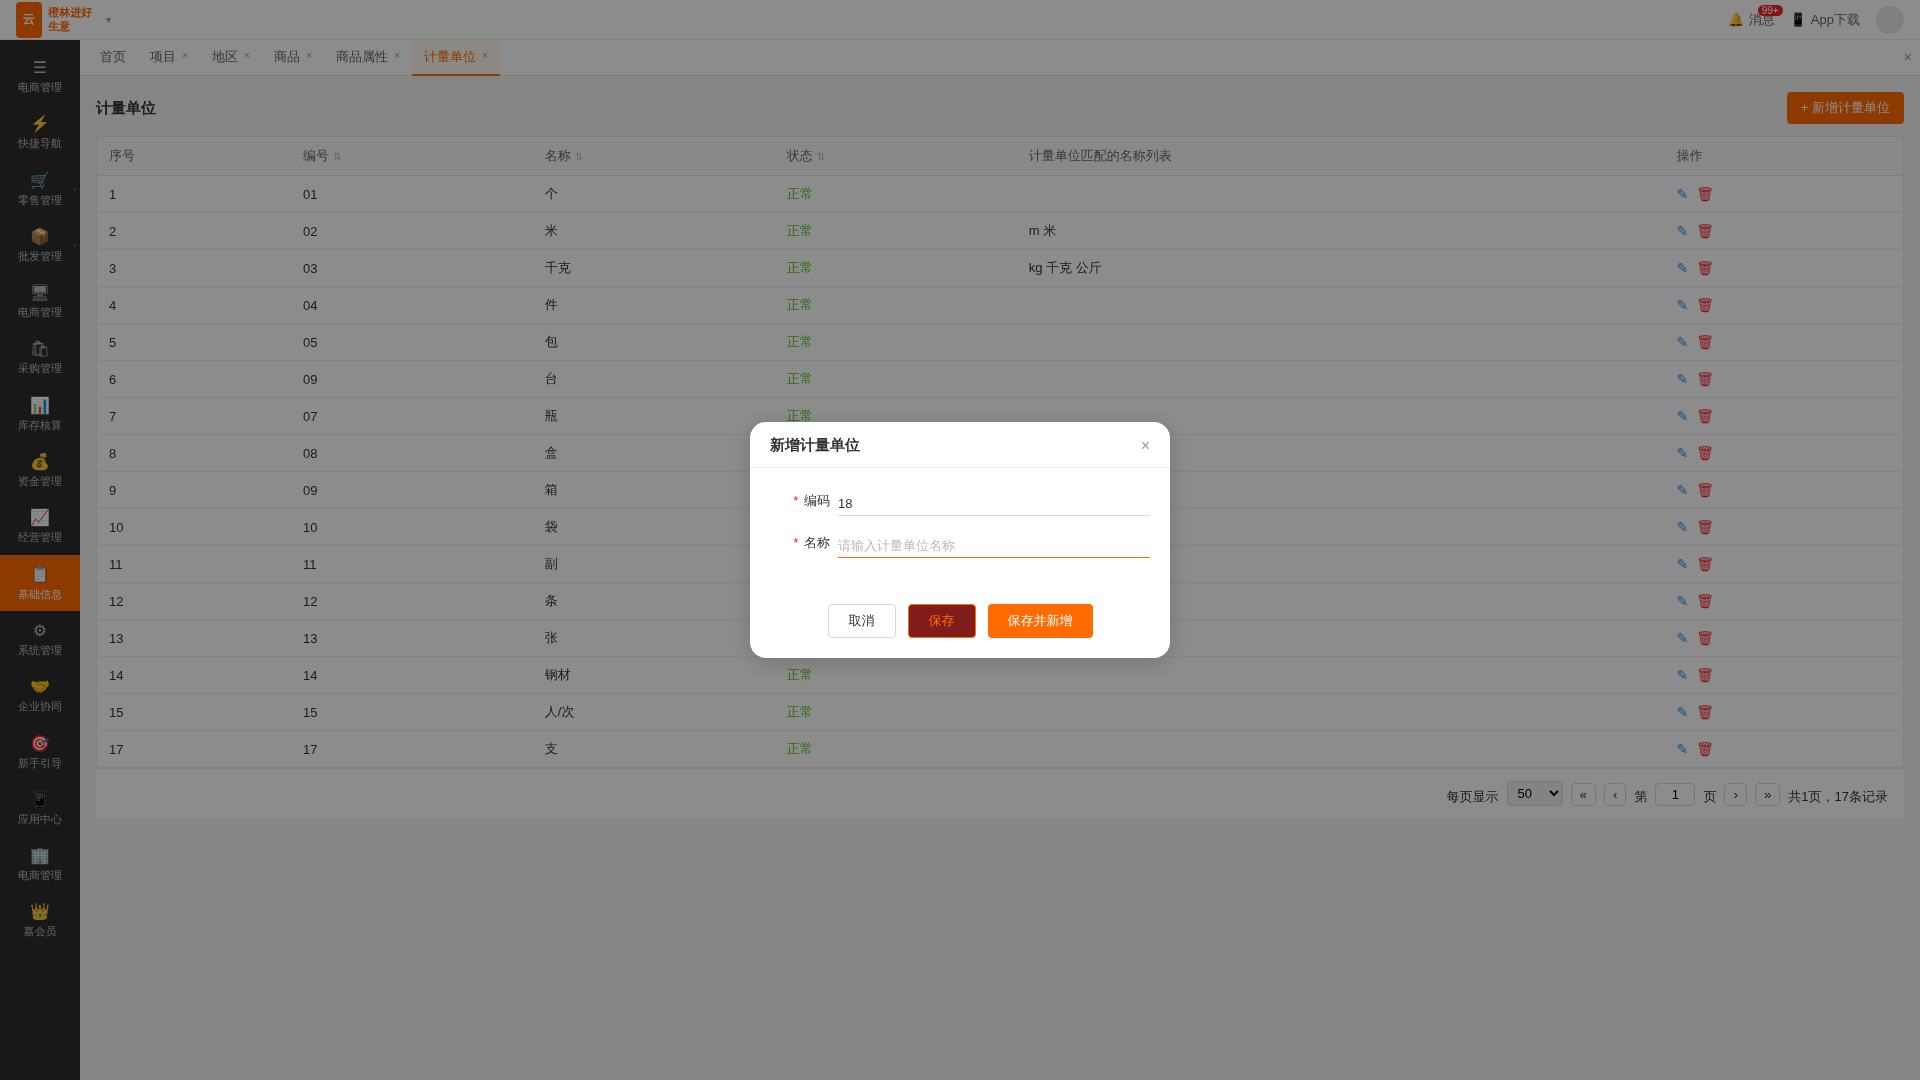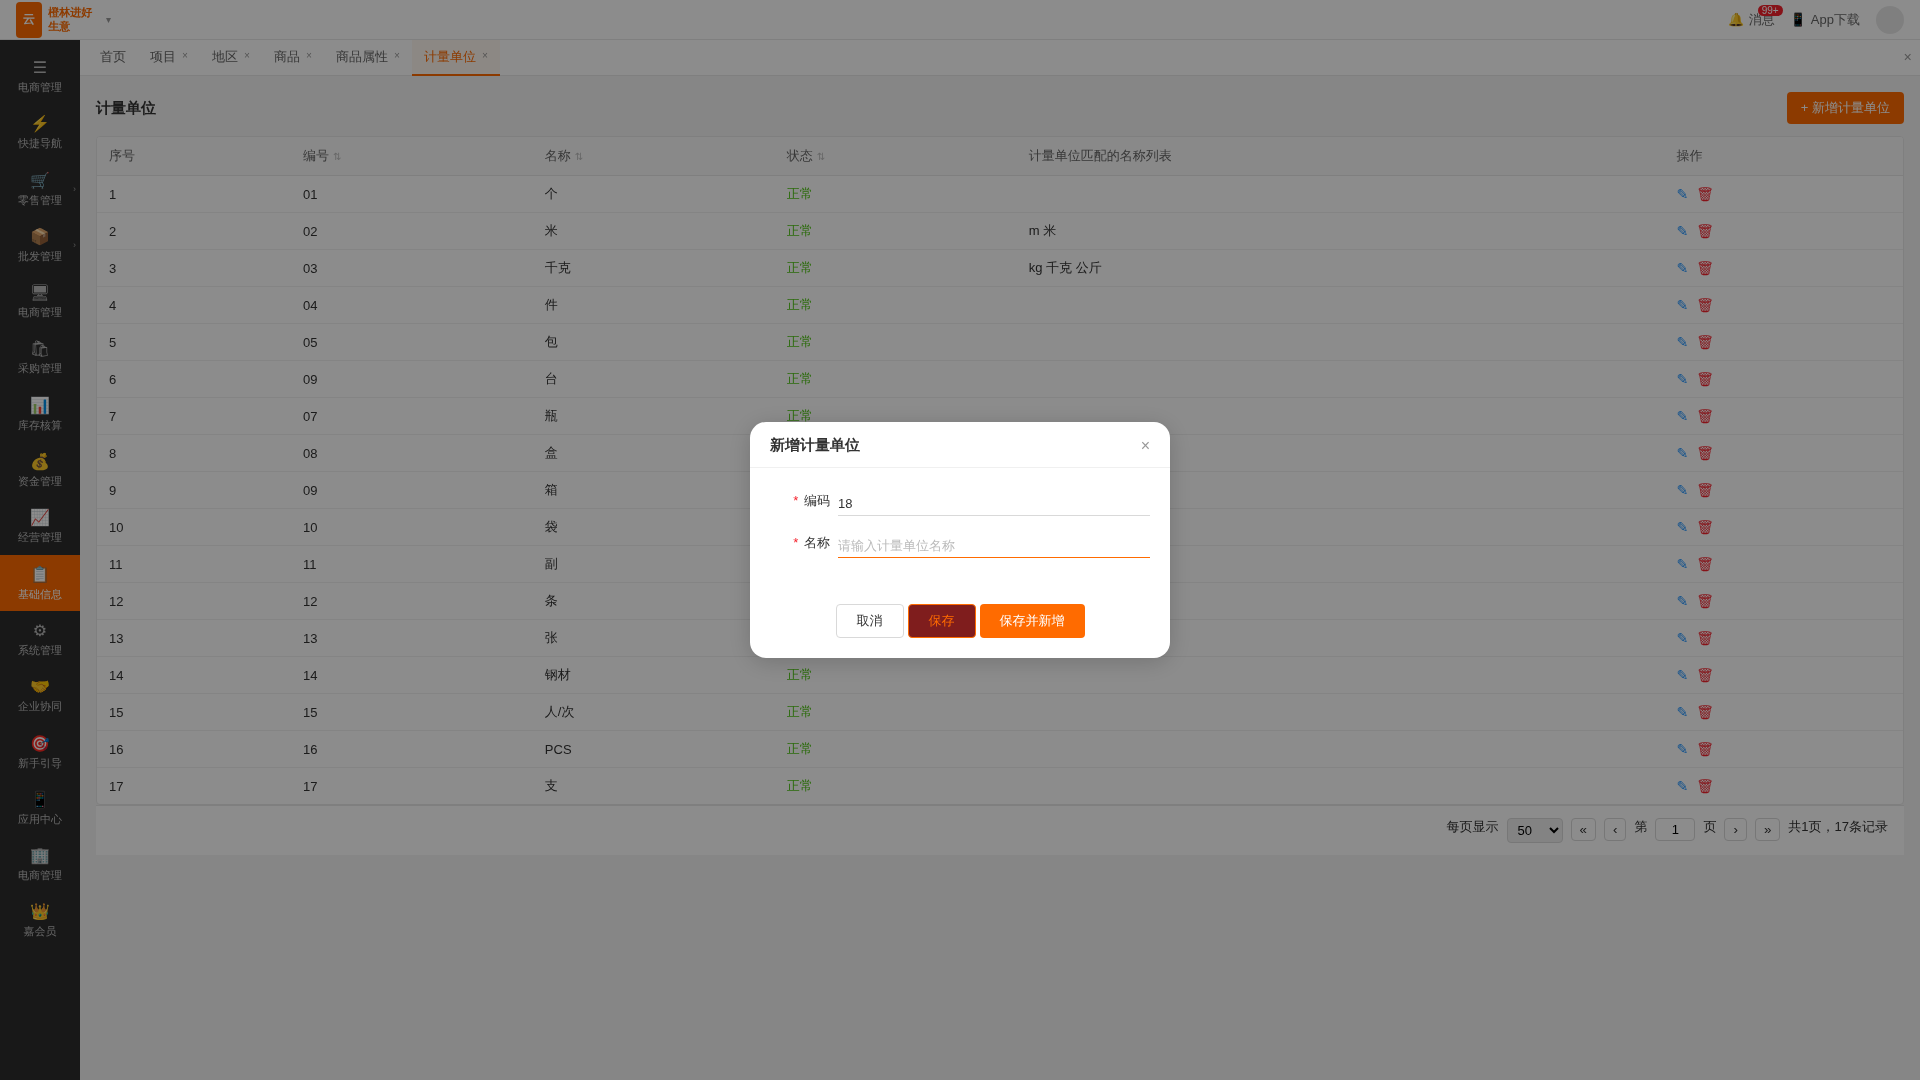--- a/index.html
+++ b/index.html
@@ -102,21 +102,21 @@
     th { padding: 10px 12px; text-align: left; font-weight: 500; color: #666; font-size: 13px; border-bottom: 1px solid #e8e8e8; white-space: nowrap; }
     td { padding: 9px 12px; border-bottom: 1px solid #f0f0f0; font-size: 13px; color: #333; }
     tr:last-child td { border-bottom: none; }
     .sort-icon { color: #bbb; font-size: 10px; margin-left: 2px; }
     .status-normal { color: #52c41a; font-size: 13px; }
     .action-btns { display: flex; gap: 8px; }
     .action-btn { background: none; border: none; cursor: pointer; color: #1890ff; font-size: 14px; }
     .action-btn.delete { color: #f5222d; }
 
     
-    .pagination { display: flex; align-items: flex-start; justify-content: flex-end; padding: 12px 16px; background: white; border-top: 1px solid #e8e8e8; gap: 8px; font-size: 13px; color: #333; }
+    .pagination { display: flex; align-items: flex-end; justify-content: flex-end; padding: 12px 16px; background: white; border-top: 1px solid #e8e8e8; gap: 8px; font-size: 13px; color: #333; }
     .page-size-select { border: 1px solid #d9d9d9; border-radius: 4px; padding: 3px 6px; font-size: 13px; }
     .page-btn { border: 1px solid #d9d9d9; background: white; padding: 3px 8px; border-radius: 4px; cursor: pointer; color: #333; }
     .page-btn:disabled { color: #bbb; cursor: not-allowed; }
     .page-input { border: 1px solid #d9d9d9; border-radius: 4px; padding: 3px 6px; width: 40px; text-align: center; font-size: 13px; }
 
     
     .overlay {
       position: fixed; top: 0; left: 0; right: 0; bottom: 0;
       background: rgba(0,0,0,0.45);
       display: flex; align-items: center; justify-content: center;
@@ -147,21 +147,21 @@
       border: none;
       border-bottom: 1px solid #d9d9d9;
       outline: none;
       padding: 4px 0;
       font-size: 13px;
       color: #333;
     }
     .form-input.focused { border-bottom-color: #ff6b00; }
     .form-input::placeholder { color: #bbb; }
     .modal-footer {
-      display: flex; justify-content: center; gap: 4px;
+      display: flex; justify-content: center; gap: 12px;
       padding: 12px 20px 20px;
     }
     .btn-cancel { border: 1px solid #d9d9d9; background: white; padding: 7px 20px; border-radius: 4px; cursor: pointer; font-size: 13px; color: #333; }
     .btn-save { border: 1px solid #ff6b00; background: #7f1d1d; color: #ff6b00; padding: 7px 20px; border-radius: 4px; cursor: pointer; font-size: 13px; }
     .btn-save-add { background: #ff6b00; color: white; padding: 7px 20px; border-radius: 4px; border: none; cursor: pointer; font-size: 13px; }
 
     .th-with-sort { display: flex; align-items: center; gap: 2px; }
   </style>
 </head>
 <body>
@@ -520,33 +520,20 @@
       <td><span class="status-normal">正常</span></td>
       <td></td>
       <td>
         <div class="action-btns">
           <button class="action-btn">✎</button>
           <button class="action-btn delete">🗑</button>
         </div>
       </td>
     </tr>
               <tr>
-      <td>16</td>
-      <td>16</td>
-      <td>PCS</td>
-      <td><span class="status-normal">正常</span></td>
-      <td></td>
-      <td>
-        <div class="action-btns">
-          <button class="action-btn">✎</button>
-          <button class="action-btn delete">🗑</button>
-        </div>
-      </td>
-    </tr>
-              <tr>
       <td>17</td>
       <td>17</td>
       <td>支</td>
       <td><span class="status-normal">正常</span></td>
       <td></td>
       <td>
         <div class="action-btns">
           <button class="action-btn">✎</button>
           <button class="action-btn delete">🗑</button>
         </div>

